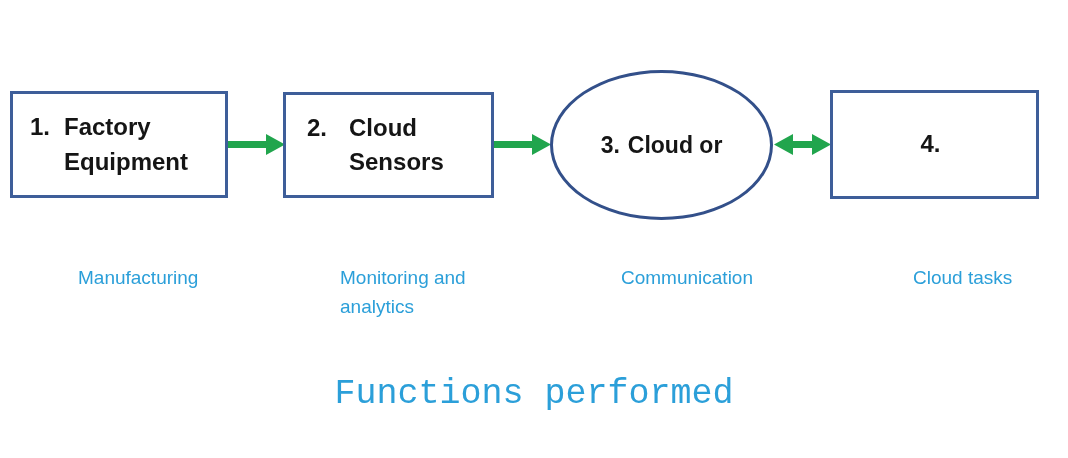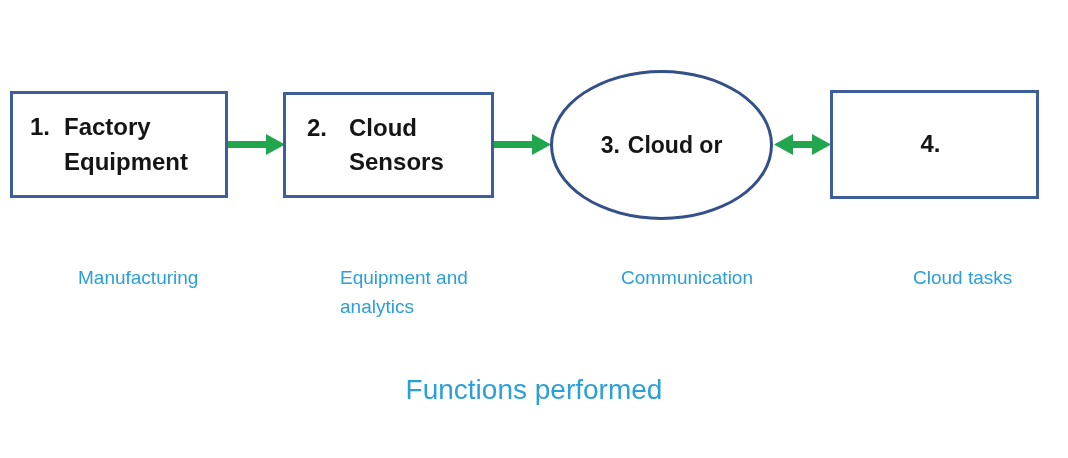--- a/index.html
+++ b/index.html
@@ -70,22 +70,23 @@
   #func-2{left:307px;top:263px;width:160px;}
   #func-3{left:588px;top:263px;}
   #func-4{left:880px;top:263px;}
   
   .caption{
     position:absolute;
     left:0;top:374px;
     width:100%;
     text-align:center;
     color:var(--label-blue);
-    font-size:28px;
+    font-size:35px;
     font-weight:400;
+    font-family:Liberation Mono, monospace;
   }
 </style>
 </head>
 <body>
 
 <div class="stage">
 
   <div class="node rect" id="node-1">
     <div class="node-text">
       <span class="num">1.</span>
@@ -137,19 +138,19 @@
     </svg>
   </div>
 
   <div class="node rect" id="node-4">
     <div class="node-text">
       <span class="num">4.</span>
     </div>
   </div>
 
   <div class="func-label" id="func-1">Manufacturing</div>
-  <div class="func-label" id="func-2">Equipment and analytics</div>
+  <div class="func-label" id="func-2">Monitoring and analytics</div>
   <div class="func-label" id="func-3">Communication</div>
   <div class="func-label" id="func-4">Cloud tasks</div>
 
   <div class="caption">Functions performed</div>
 
 </div>
 
 </body></html>

